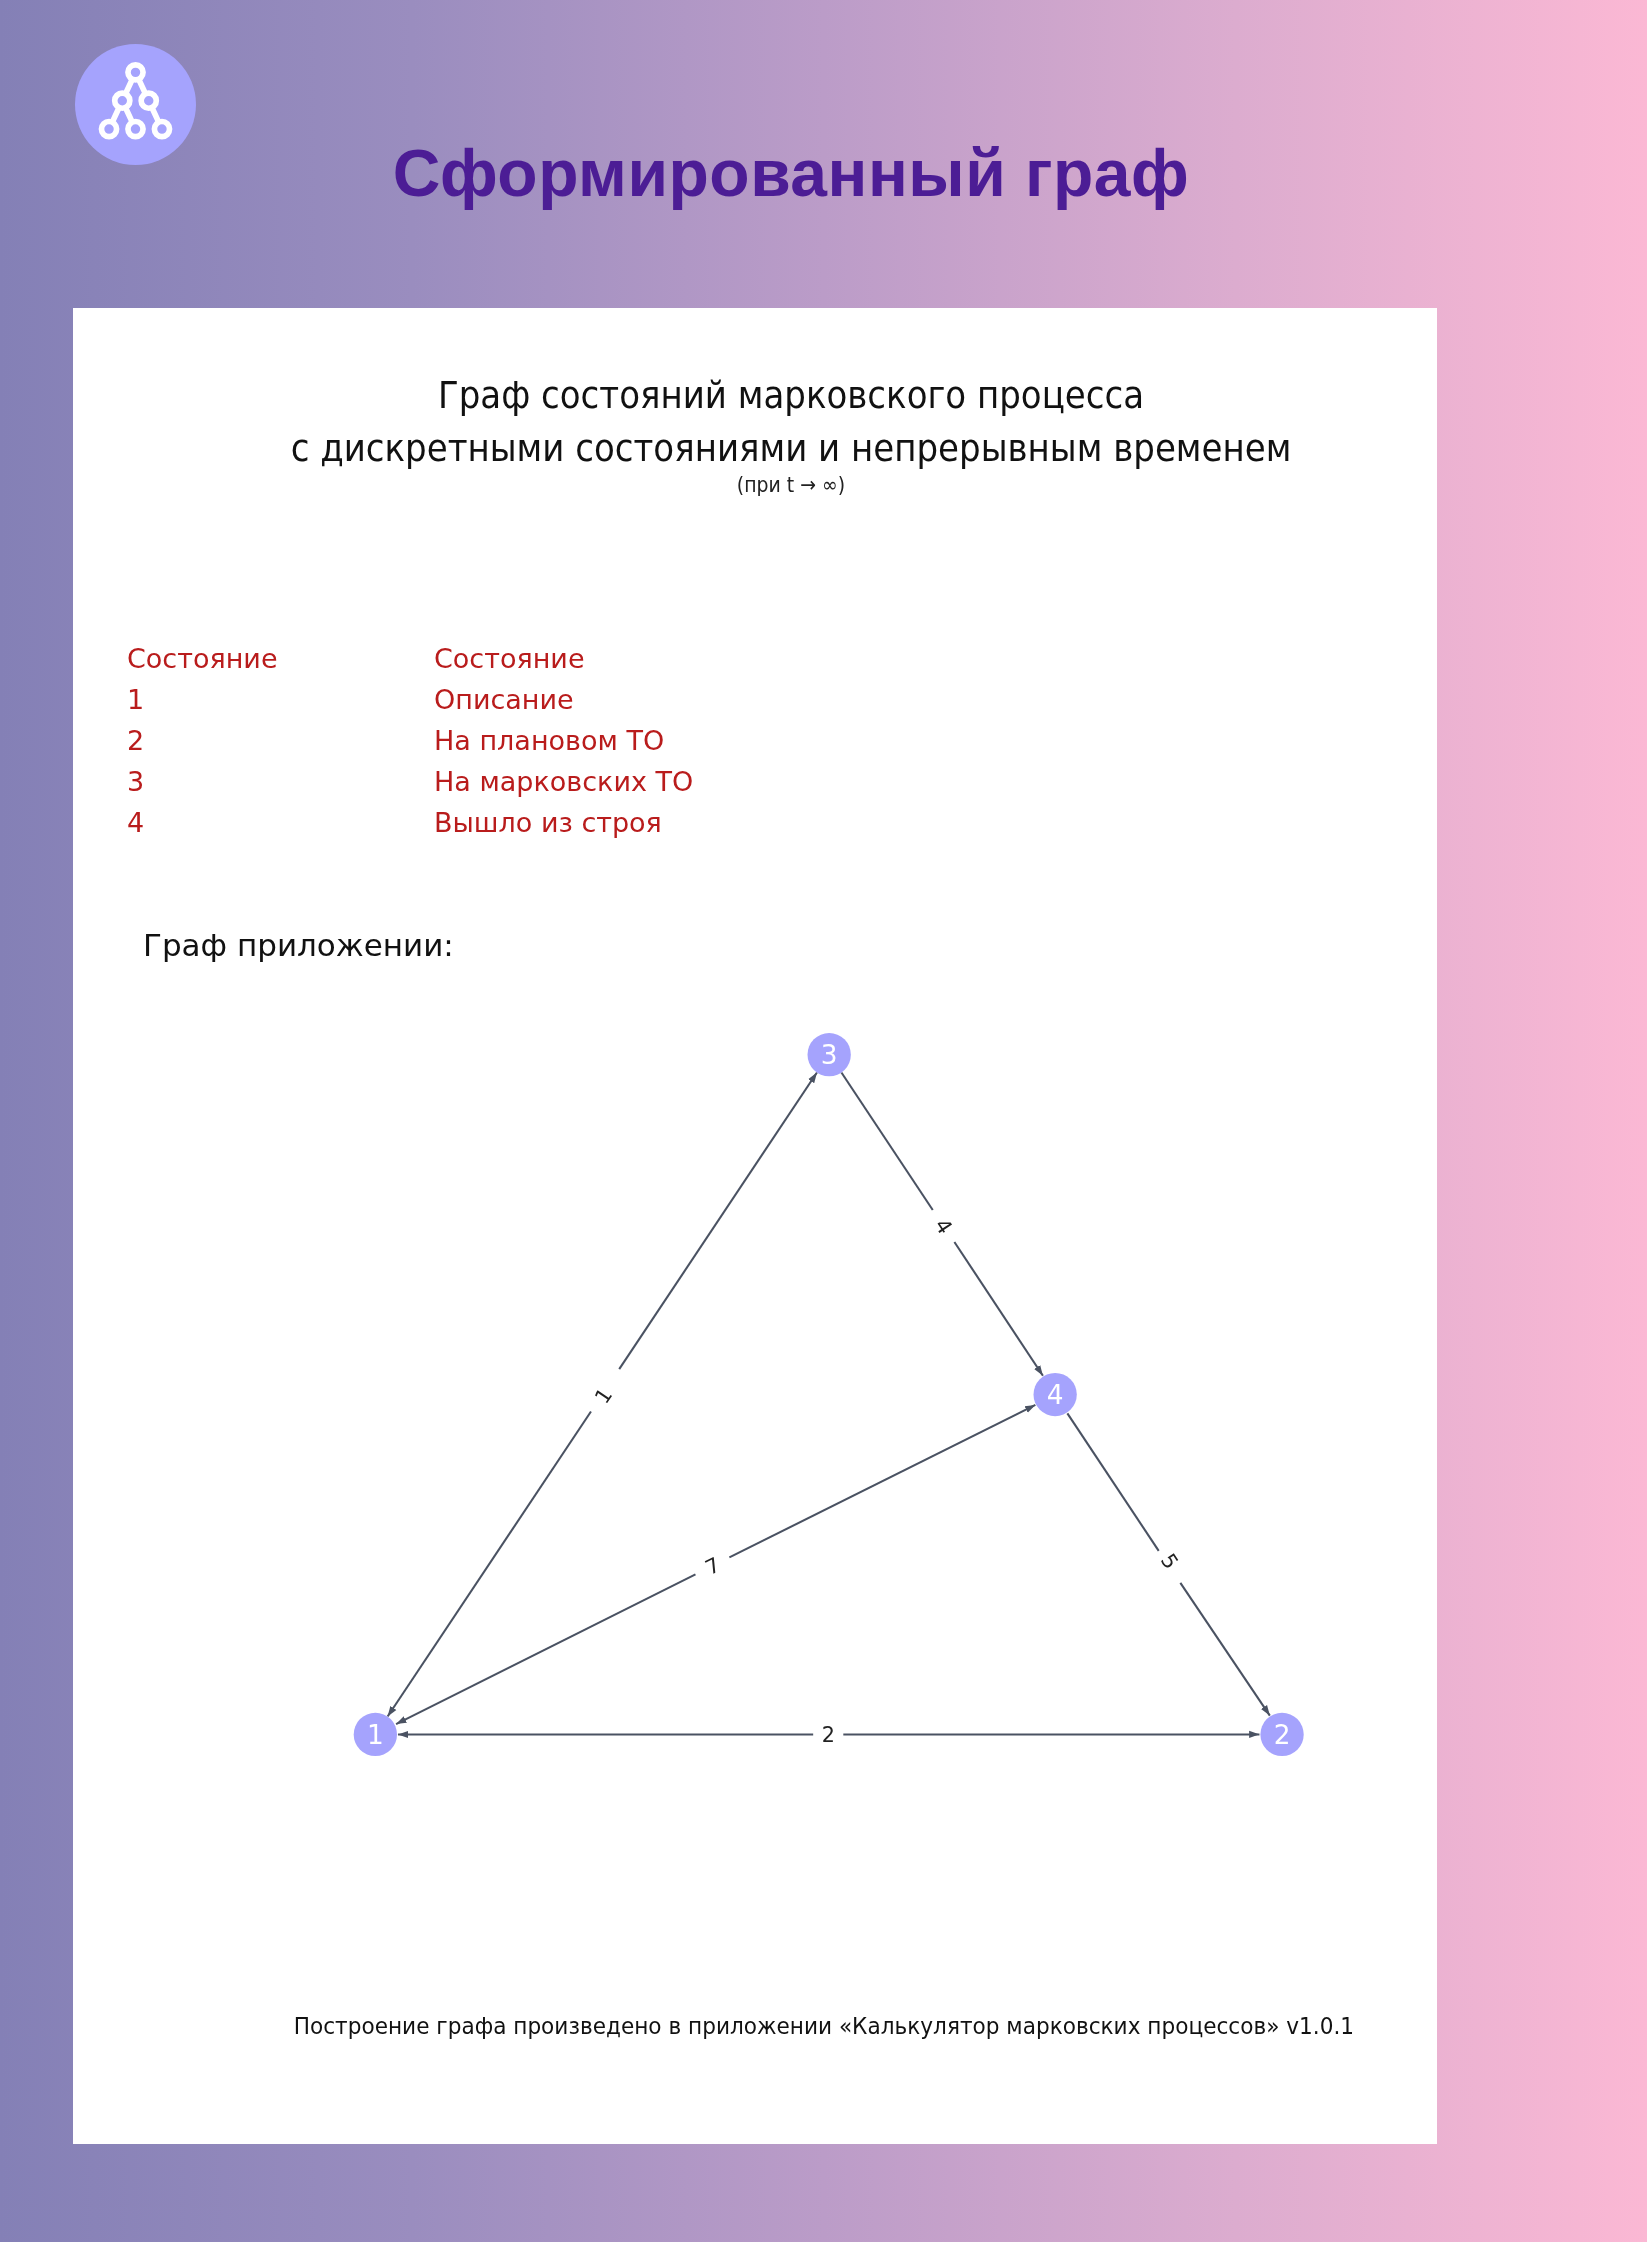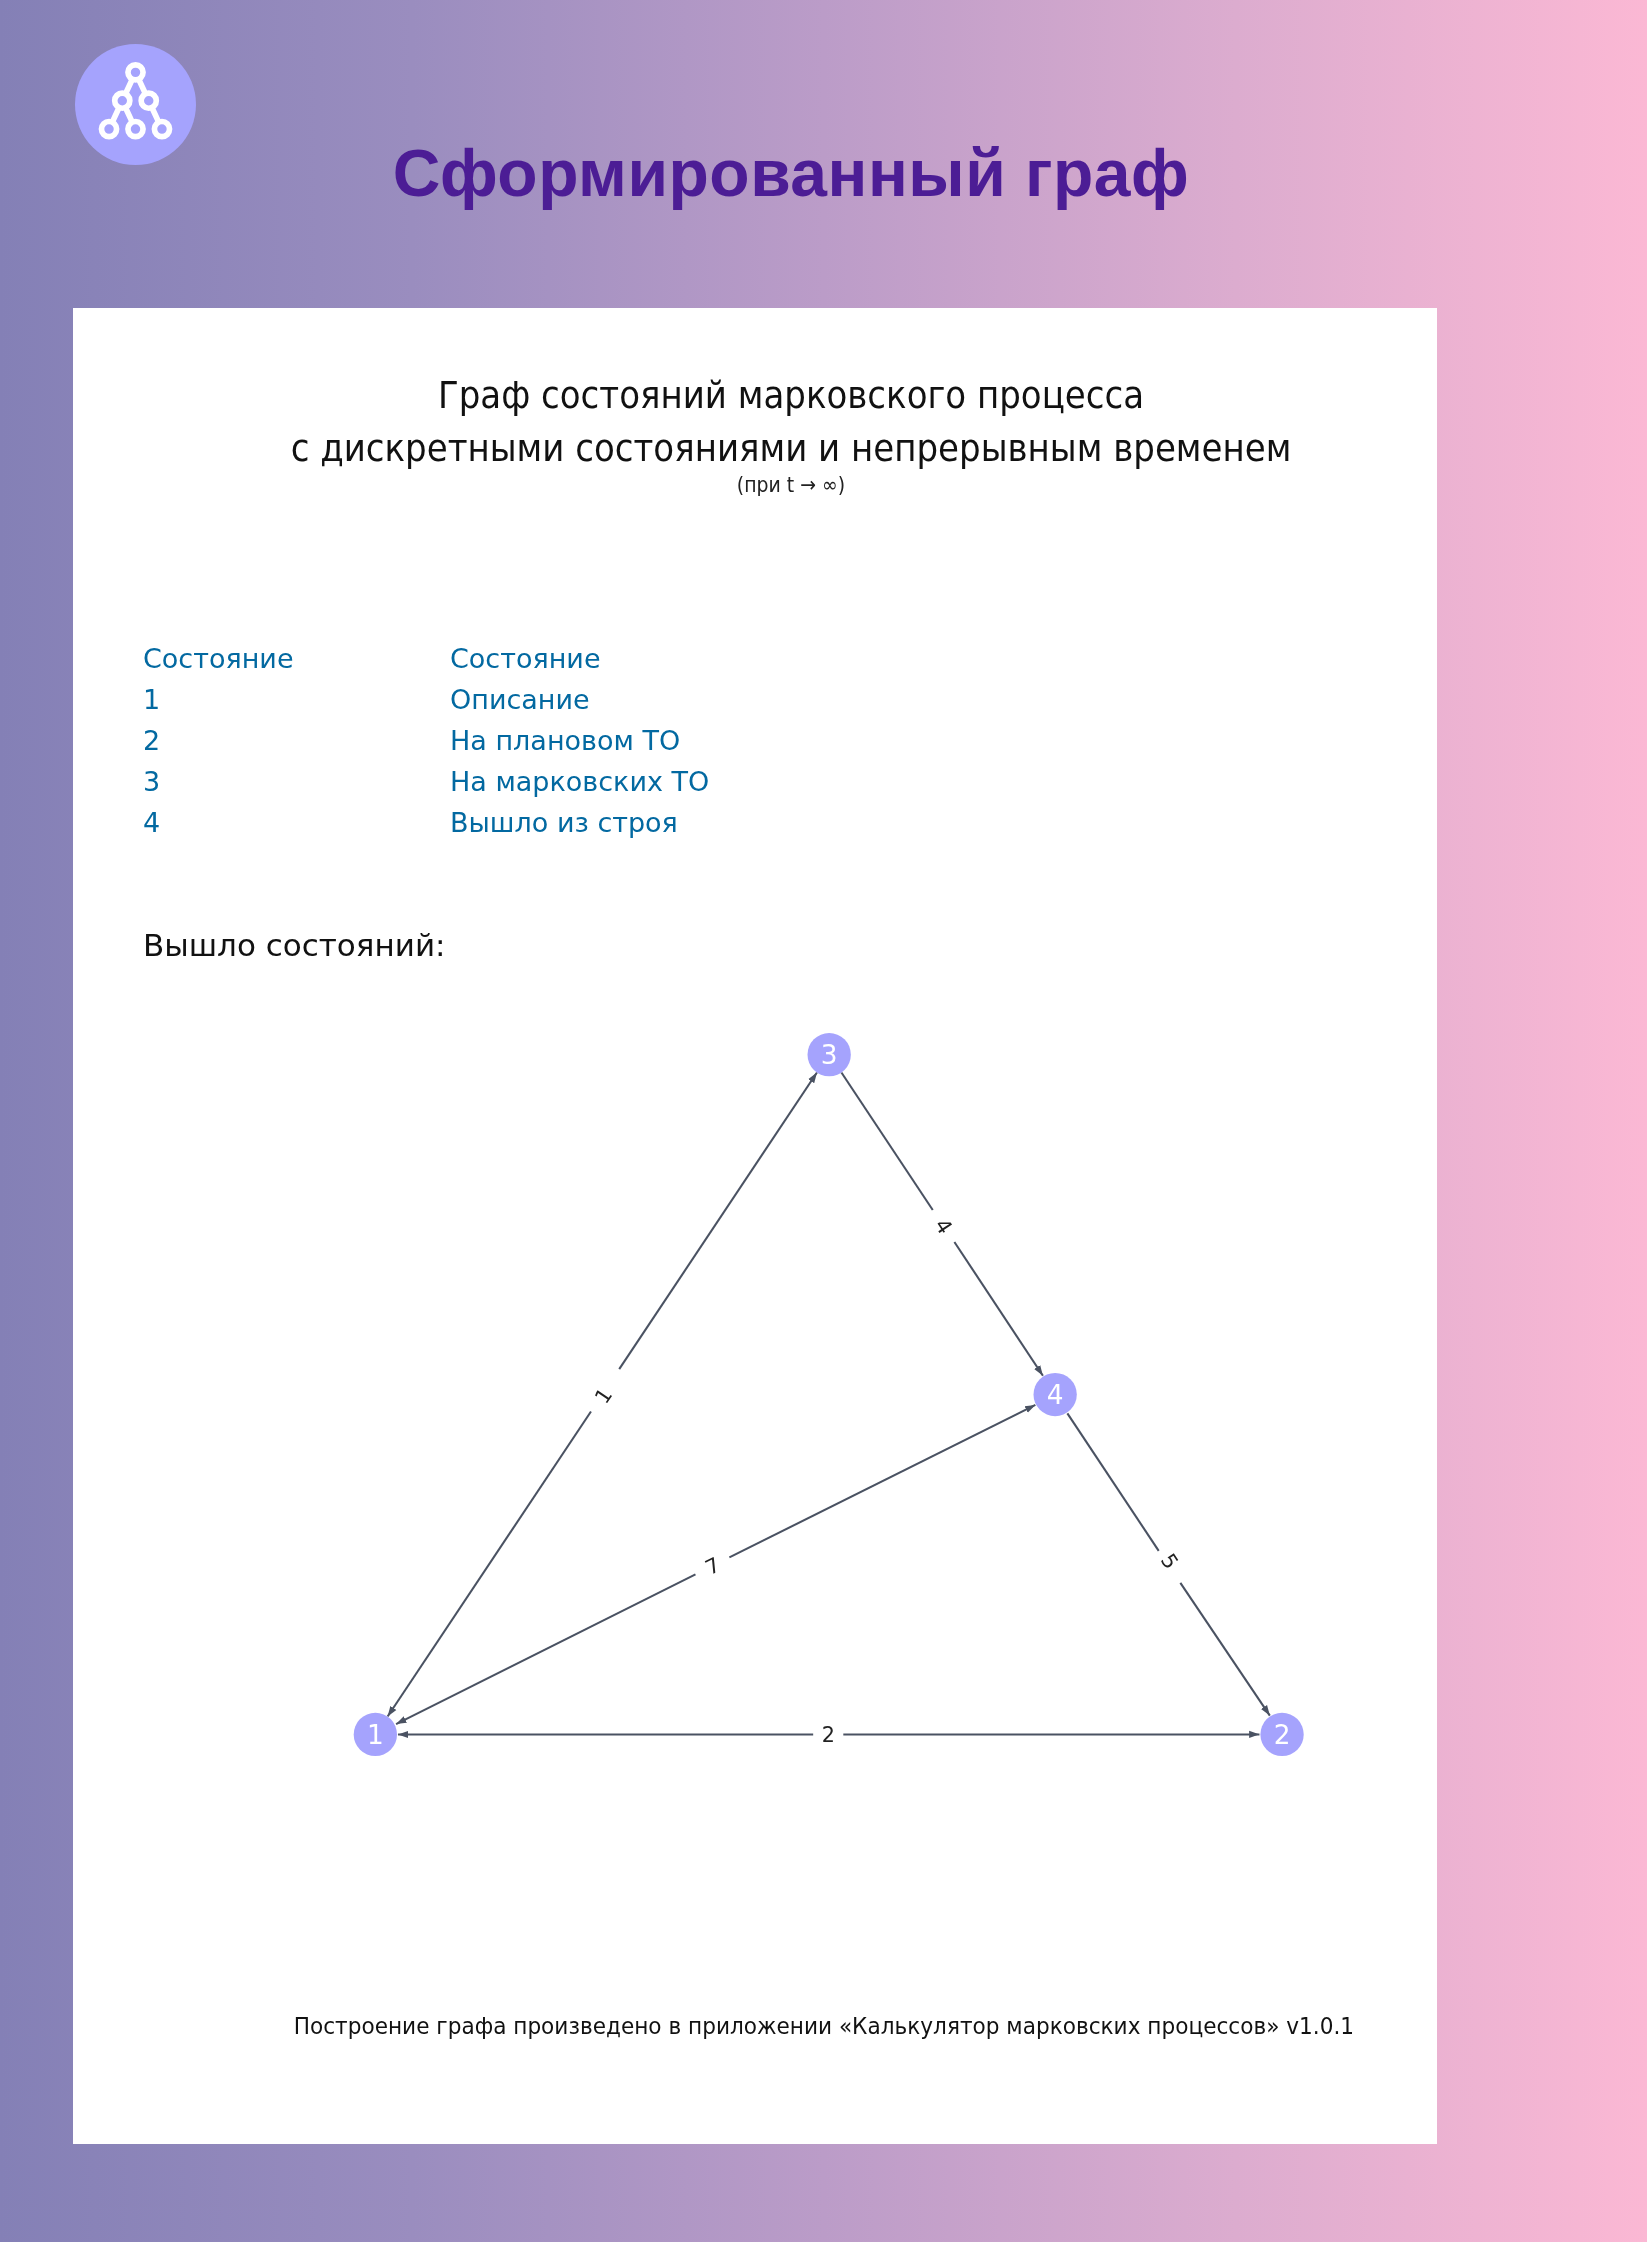--- a/index.html
+++ b/index.html
@@ -56,24 +56,24 @@
       top: 165px;
       text-align: center;
       font-size: 21px;
       color: #222;
       font-family: "DejaVu Sans", sans-serif;
       transform: scaleX(0.9);
       transform-origin: 791px 0;
     }
     .states-table {
       position: absolute;
-      left: 70px;
+      left: 54px;
       top: 330px;
       font-size: 27px;
-      color: #0369a1;
+      color: #b91c1c;
       font-family: "DejaVu Sans", sans-serif;
     }
     .states-row {
       display: flex;
       height: 41px;
       line-height: 41px;
     }
     .states-row .c1 { width: 307px; }
     .states-row .c2 { white-space: nowrap; }
     .section-label {
@@ -161,21 +161,21 @@
     <div class="states-row">
       <div class="c1">3</div>
       <div class="c2">На марковских ТО</div>
     </div>
     <div class="states-row">
       <div class="c1">4</div>
       <div class="c2">Вышло из строя</div>
     </div>
   </div>
 
-  <div class="section-label">Вышло состояний:</div>
+  <div class="section-label">Граф приложении:</div>
 
   <svg class="graph" width="1502" height="1836" viewBox="0 0 1595 1950">
     <defs>
       <marker id="arrow" viewBox="0 0 10 10" refX="10" refY="5" markerWidth="11" markerHeight="11" orient="auto-start-reverse" markerUnits="userSpaceOnUse">
         <path d="M0,1.5 L10,5 L0,8.5 z" fill="#4a5262"></path>
       </marker>
     </defs>
 
     <g>
       <line x1="334" y1="1496" x2="550" y2="1172" stroke="#4a5262" stroke-width="2.2" marker-start="url(#arrow)"></line>

